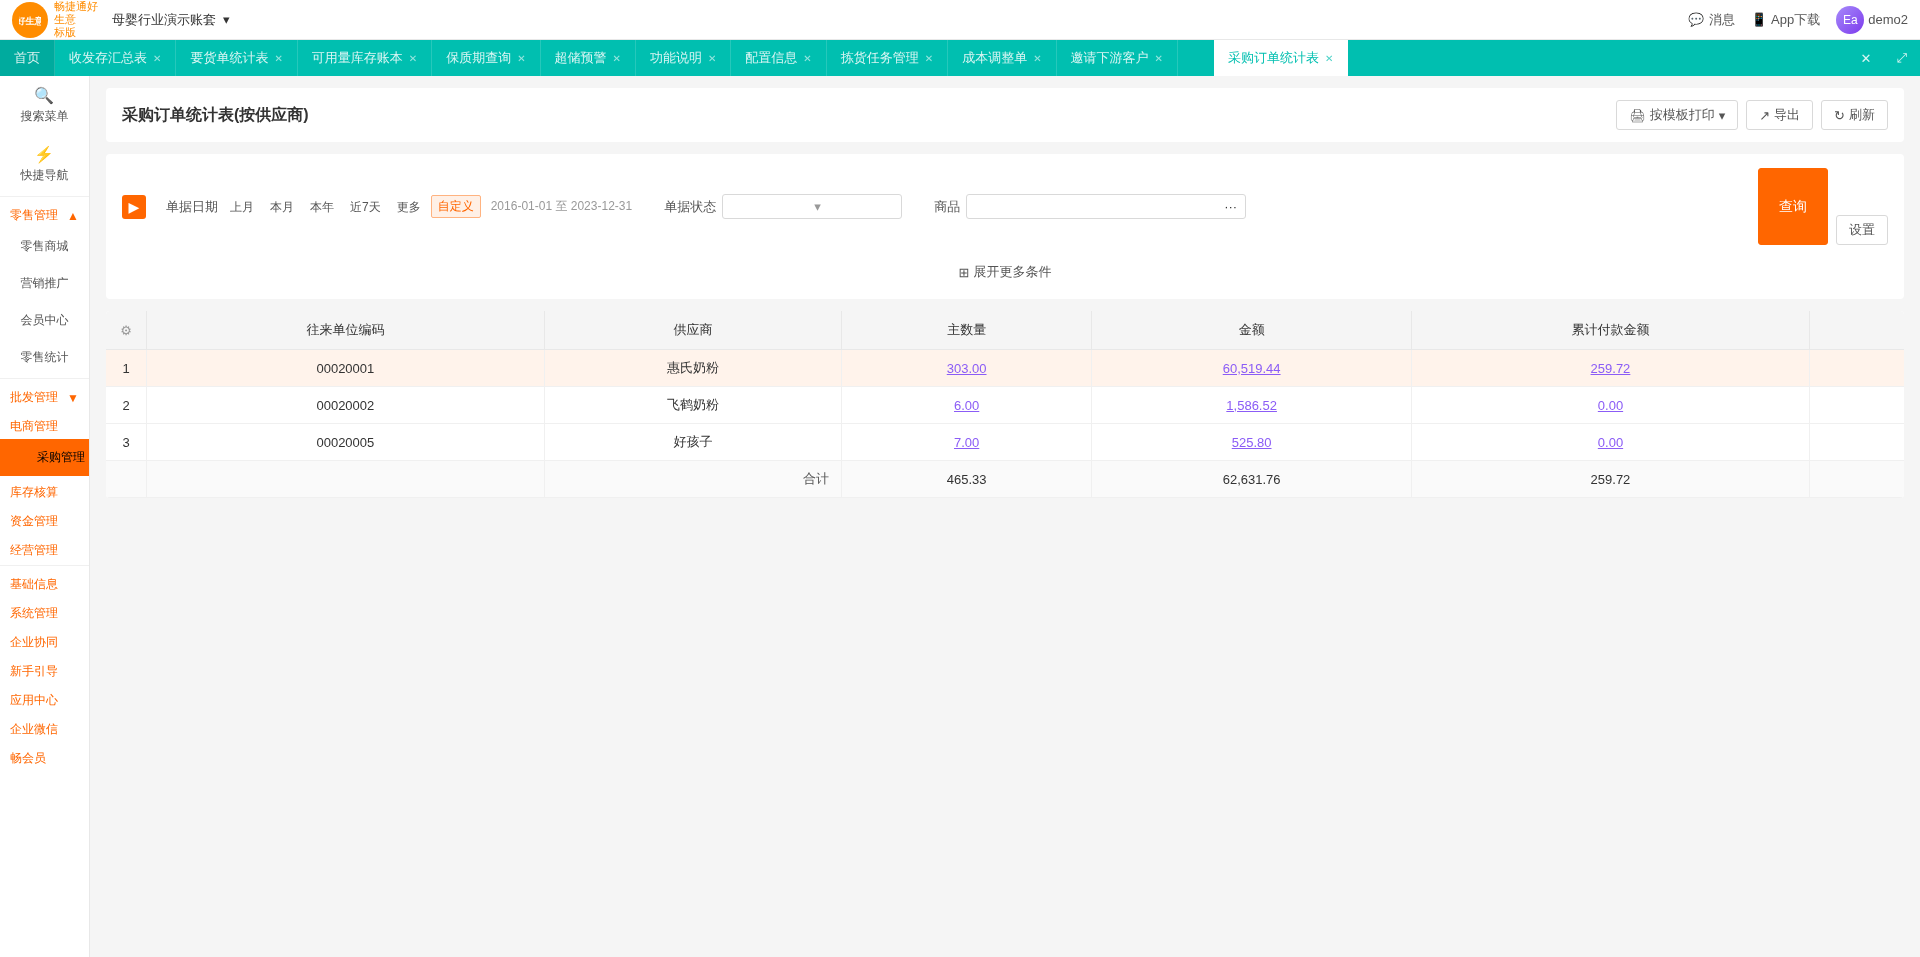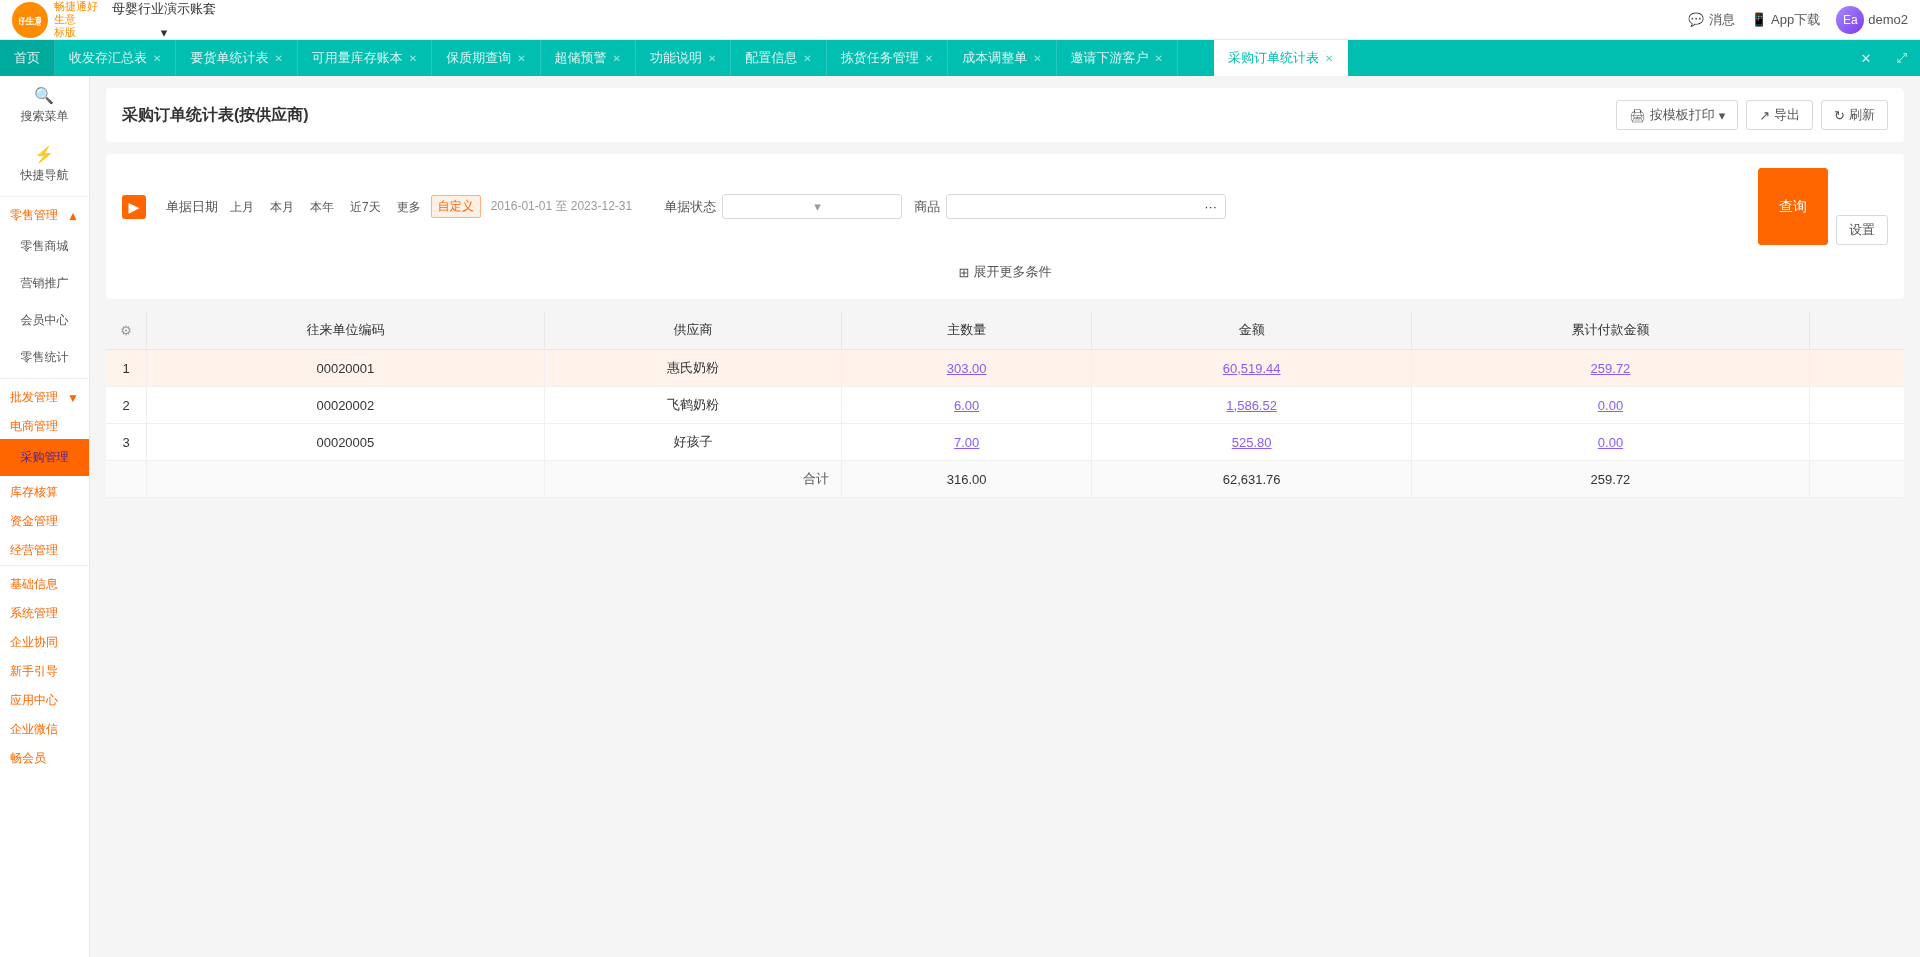--- a/index.html
+++ b/index.html
@@ -3,41 +3,41 @@
   <meta charset="utf-8">
   <style>
     * { margin: 0; padding: 0; box-sizing: border-box; }
     body { font-family: 'Microsoft YaHei', Arial, sans-serif; font-size: 13px; background: #f0f2f5; color: #333; width: 1920px; min-height: 957px; overflow-x: hidden; }
 
     
     .top-bar { display: flex; align-items: center; background: #fff; height: 40px; padding: 0 12px; border-bottom: 1px solid #e8e8e8; position: relative; }
     .logo-area { display: flex; align-items: center; gap: 6px; width: 90px; }
     .logo-icon { width: 36px; height: 36px; background: #ff8c00; border-radius: 50%; display: flex; align-items: center; justify-content: center; color: #fff; font-size: 12px; font-weight: bold; flex-shrink: 0; }
     .logo-text { font-size: 11px; color: #ff8c00; line-height: 1.2; }
-    .org-selector { display: flex; align-items: center; gap: 7px; margin-left: 10px; font-size: 13px; color: #555; cursor: pointer; flex-direction: column; }
+    .org-selector { display: flex; align-items: center; gap: 7px; margin-left: 10px; font-size: 13px; color: #555; cursor: pointer; }
     .org-selector span { color: #333; }
     .top-right { margin-left: auto; display: flex; align-items: center; gap: 16px; }
     .top-right-item { display: flex; align-items: center; gap: 4px; cursor: pointer; color: #555; font-size: 13px; }
     .avatar { width: 28px; height: 28px; border-radius: 50%; background: linear-gradient(135deg, #a78bfa, #7c3aed); display: flex; align-items: center; justify-content: center; color: #fff; font-size: 12px; }
 
     
     .nav-tabs { display: flex; align-items: center; background: #00bfb0; height: 36px; padding: 0 0 0 0; overflow: hidden; }
     .nav-tab { display: flex; align-items: center; gap: 4px; padding: 0 14px; height: 36px; color: rgba(255,255,255,0.85); font-size: 13px; cursor: pointer; white-space: nowrap; border-right: 1px solid rgba(255,255,255,0.15); flex-shrink: 0; }
     .nav-tab.home { background: rgba(0,0,0,0.1); }
     .nav-tab.active { background: #fff; color: #00bfb0; font-weight: 500; margin-left: 36px; }
     .nav-tab .close-btn { font-size: 10px; color: inherit; opacity: 0.7; margin-left: 2px; }
     .nav-tab.active .close-btn { color: #00bfb0; }
     .nav-right-btns { margin-left: auto; display: flex; align-items: center; }
     .nav-icon-btn { width: 36px; height: 36px; display: flex; align-items: center; justify-content: center; color: rgba(255,255,255,0.85); cursor: pointer; }
 
     
     .layout { display: flex; height: calc(957px - 40px - 36px); }
     .sidebar { width: 90px; background: #fff; border-right: 1px solid #e8e8e8; display: flex; flex-direction: column; overflow-y: auto; }
     .sidebar-item { padding: 10px 4px; text-align: center; cursor: pointer; color: #555; font-size: 12px; display: flex; flex-direction: column; align-items: center; gap: 3px; }
-    .sidebar-item.active { background: #ff6600; color: #4c1d95; }
+    .sidebar-item.active { background: #ff6600; color: #000000; align-items: flex-end; }
     .sidebar-item .s-icon { font-size: 16px; }
     .sidebar-section-header { display: flex; align-items: center; justify-content: space-between; padding: 8px 10px 4px; color: #ff6600; font-size: 12px; cursor: pointer; }
     .sidebar-divider { height: 1px; background: #f0f0f0; margin: 2px 0; }
 
     
     .main-content { flex: 1; overflow-y: auto; background: #f5f5f5; }
     .page-container { padding: 12px 16px; }
     .page-header { display: flex; align-items: center; justify-content: space-between; margin-bottom: 12px; background: #fff; padding: 12px 16px; border-radius: 4px; }
     .page-title { font-size: 16px; font-weight: 600; color: #333; }
     .page-actions { display: flex; align-items: center; gap: 8px; }
@@ -279,21 +279,21 @@
               <span>2023-12-31</span>
             </span>
           </div>
           <div class="filter-group" style="margin-left: 20px;">
             <span class="filter-label">单据状态</span>
             <div class="filter-select" style="min-width: 180px;">
               <span></span>
               <span>▾</span>
             </div>
           </div>
-          <div class="filter-group" style="">
+          <div class="filter-group" style="margin-left: 20px;">
             <span class="filter-label">商品</span>
             <div class="filter-input" style="min-width: 280px;">
               <input type="text" placeholder="" style="">
               <span>···</span>
             </div>
           </div>
           <div style="margin-left: auto; display: flex; gap: 8px;">
             <button class="btn btn-primary" style="padding: 6px 20px; font-size: 14px;">查询</button>
             <button class="btn btn-default">设置</button>
           </div>
@@ -348,21 +348,21 @@
               <td><span class="num-val">525.80</span></td>
               <td><span class="num-val">0.00</span></td>
               <td></td>
             </tr>
           </tbody>
           <tfoot>
             <tr class="footer-row">
               <td></td>
               <td class="label"></td>
               <td class="label">合计</td>
-              <td>316.00</td>
+              <td>465.33</td>
               <td>62,631.76</td>
               <td>259.72</td>
               <td></td>
             </tr>
           </tfoot>
         </table>
       </div>
 
     </div>
   </div>

